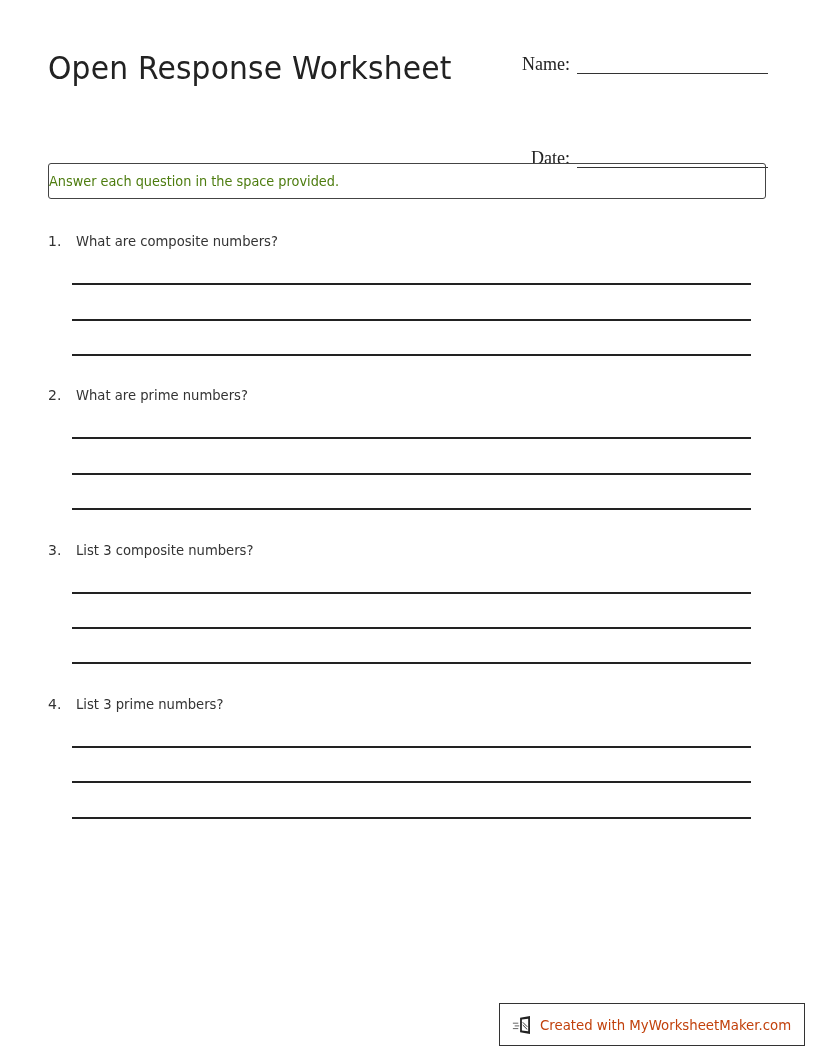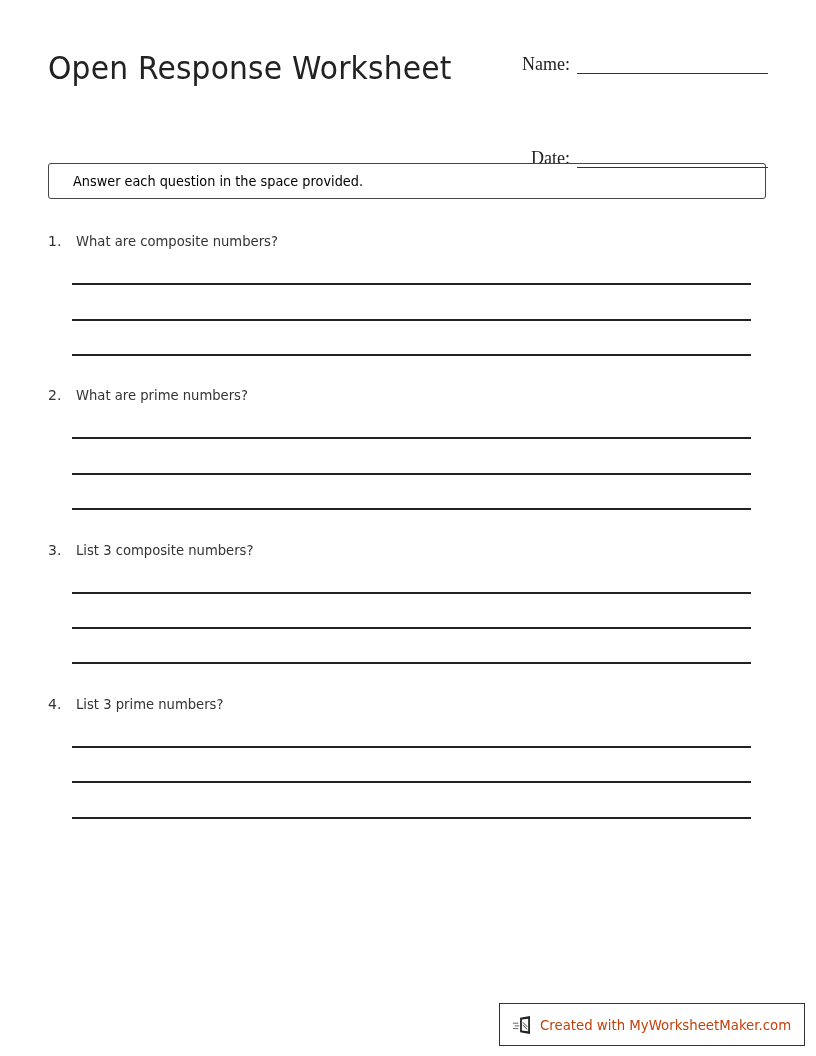--- a/index.html
+++ b/index.html
@@ -7,21 +7,21 @@
            font-family: "DejaVu Sans", sans-serif; color: #222; }
     .title { position: absolute; left: 48px; top: 48px; font-size: 32px; font-weight: normal;
              color: #222; letter-spacing: 0.2px; margin: 0; line-height: 40px;
              font-family: "DejaVu Sans", sans-serif; transform: scaleX(0.93); transform-origin: left; }
     .field { position: absolute; display: flex; align-items: flex-end; }
     .field-label { font-family: "Liberation Serif", serif; font-size: 18px; color: #222;
                    width: 70px; text-align: right; padding-right: 7px; line-height: 20px; }
     .field-line { width: 191px; border-bottom: 1.5px solid #333; height: 14px; margin-bottom: 0; }
     .instructions { position: absolute; left: 48px; top: 163px; width: 718px; height: 36px;
                     border: 1.5px solid #444; border-radius: 3px; box-sizing: border-box;
-                    font-size: 14px; line-height: 34px; padding-left: 24px; color: #000000;
+                    font-size: 14px; line-height: 34px; padding-left: 0; color: #4d7c0f;
                     font-family: "DejaVu Sans", sans-serif; }
     .instructions span { display: inline-block; transform: scaleX(0.92); transform-origin: left; }
     .question { position: absolute; left: 48px; width: 720px; }
     .q-text { font-size: 14px; line-height: 18px; color: #333; display: flex; }
     .q-num { width: 28px; display: inline-block; }
     .q-label { display: inline-block; transform: scaleX(0.94); transform-origin: left; white-space: nowrap; }
     .answer-line { position: absolute; left: 24px; width: 679px; height: 0;
                    border-top: 2.5px solid #222; }
     .footer { position: absolute; left: 499px; top: 1003px; width: 306px; height: 43px;
               border: 1.5px solid #333; box-sizing: border-box; display: flex; align-items: center;

